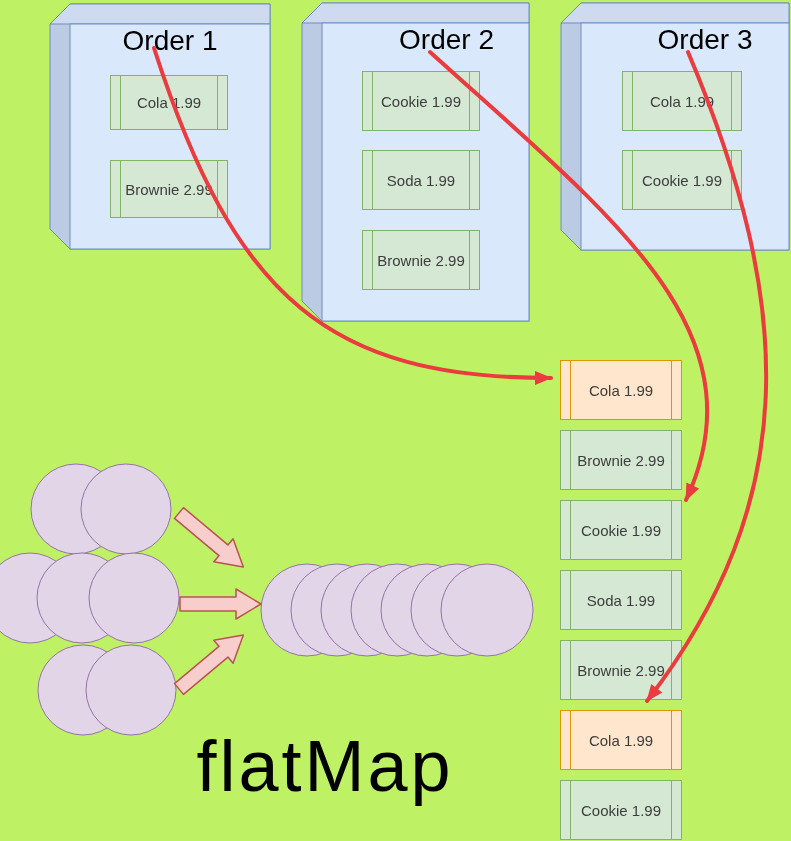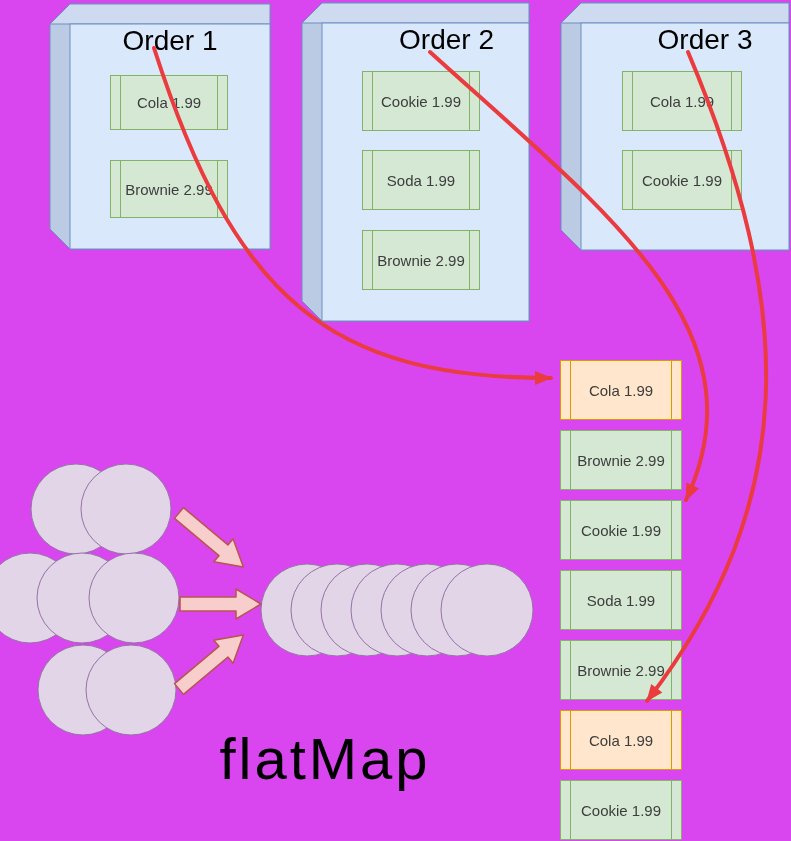--- a/index.html
+++ b/index.html
@@ -1,17 +1,17 @@
 <!DOCTYPE html>
 <html><head>
 <meta charset="utf-8">
 <style>
   html,body{margin:0;padding:0;background:#ffffff;}
   .stage{
-    position:relative;width:791px;height:841px;background:#d946ef;overflow:hidden;
+    position:relative;width:791px;height:841px;background:#bef264;overflow:hidden;
     font-family:"Liberation Sans", sans-serif;
   }
   .layer{position:absolute;left:0;top:0;}
   .layer-bg{z-index:0;}
   .layer-fg{z-index:2;pointer-events:none;}
   .order-title{
     position:absolute;z-index:1;text-align:center;
     font-size:28px;color:#000000;line-height:1.1;
   }
   .pbox{
@@ -21,21 +21,21 @@
   }
   .pbox.green{background:#d5e8d4;border:1px solid #82b366;}
   .pbox.orange{background:#ffe6cc;border:1px solid #d79b00;}
   .stripe{position:absolute;top:0;bottom:0;width:0;}
   .stripe.l{left:9px;}
   .stripe.r{right:9px;}
   .green .stripe{border-left:1px solid #82b366;}
   .orange .stripe{border-left:1px solid #d79b00;}
   .caption{
     position:absolute;z-index:1;text-align:center;color:#000000;
-    font-size:58px;letter-spacing:3px;line-height:1;
+    font-size:72px;letter-spacing:3px;line-height:1;
   }
 </style>
 </head>
 <body>
 
 <div class="stage">
 
   <svg class="layer layer-bg" width="791" height="841" viewBox="0 0 791 841">
 
     <g>

